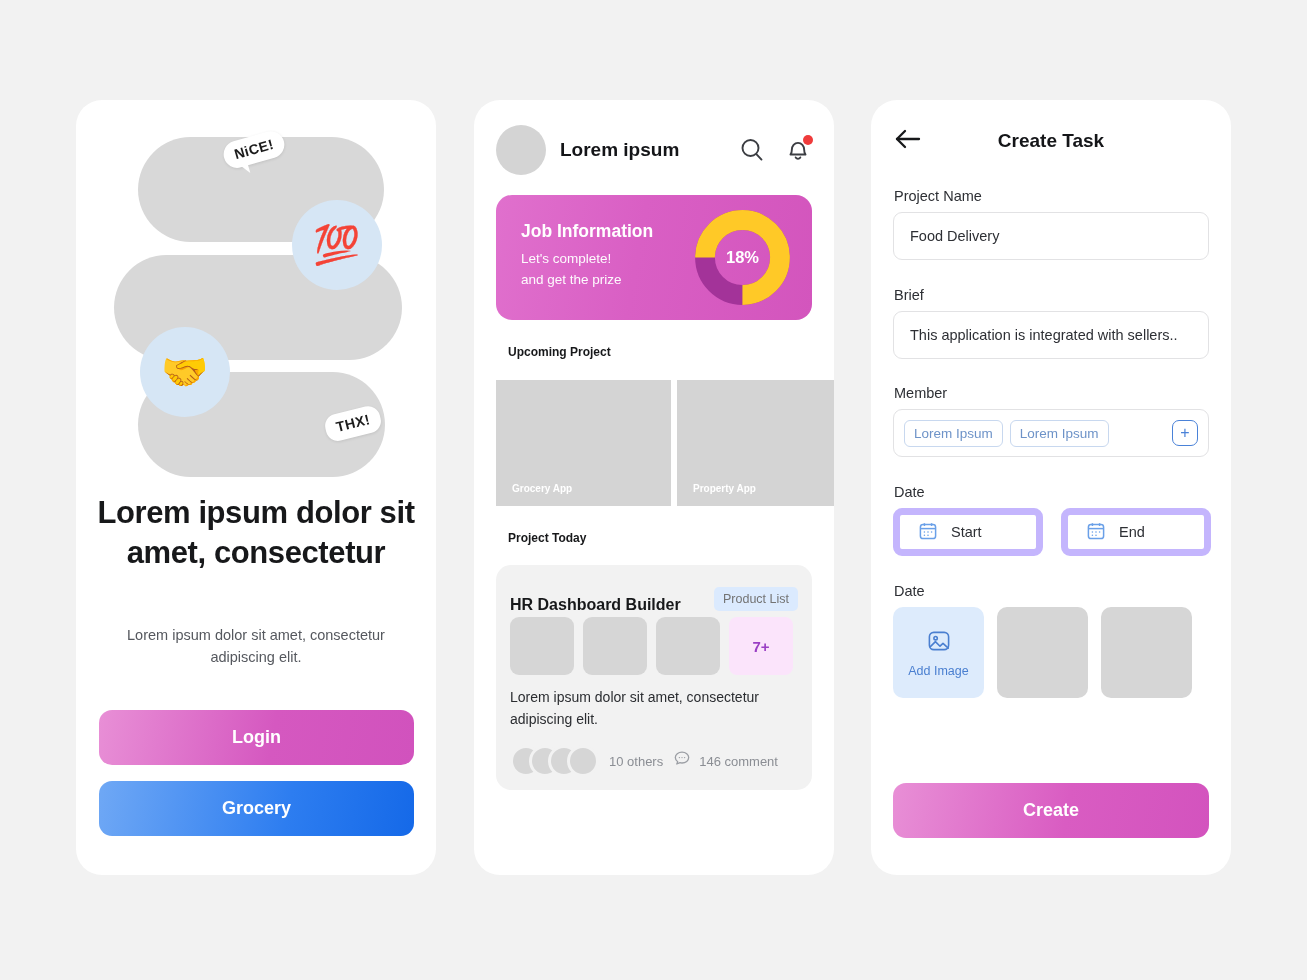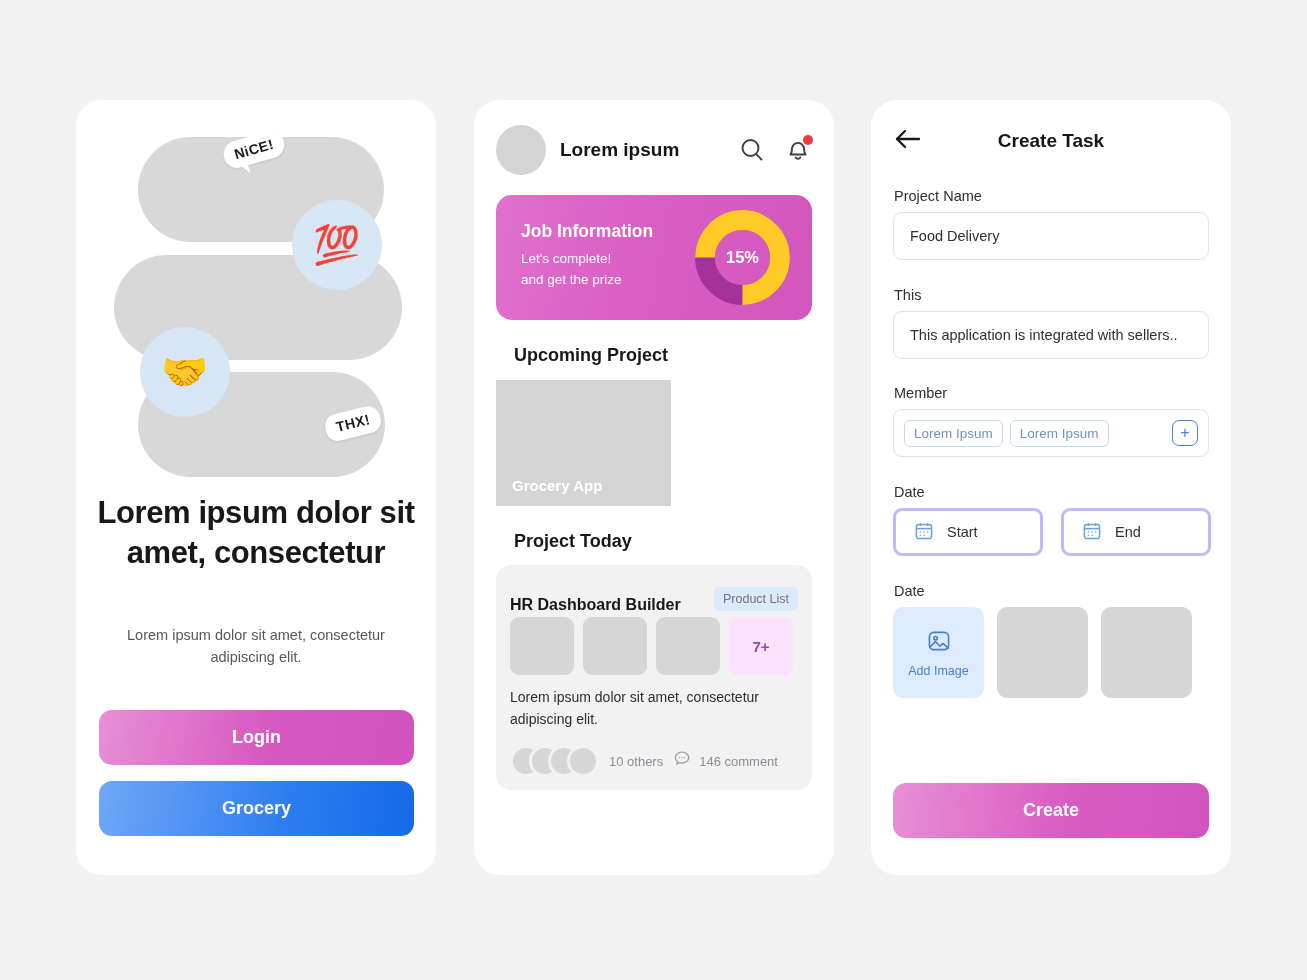--- a/index.html
+++ b/index.html
@@ -103,30 +103,30 @@
     color: #fff;
   }
   .job-title { position: absolute; left: 25px; top: 26px; font-size: 17.5px; font-weight: 700; }
   .job-sub   { position: absolute; left: 25px; top: 54px; font-size: 13.5px; line-height: 1.55; opacity: .97; }
   .donut { position: absolute; right: 20px; top: 13px; width: 99px; height: 99px; }
   .donut-label {
     position: absolute; inset: 0; display: flex; align-items: center; justify-content: center;
     font-size: 16.5px; font-weight: 700; color: #fff;
   }
 
-  .sec-title { position: absolute; left: 40px; font-size: 18px; font-weight: 700; color: #17181a; }
+  .sec-title { position: absolute; left: 34px; font-size: 12px; font-weight: 700; color: #17181a; }
   #upcoming-title { top: 245px; }
   #today-title    { top: 431px; }
 
   .thumbs { position: absolute; left: 22px; top: 280px; width: 338px; height: 126px; display: flex; gap: 6px; overflow: hidden; }
   .thumb {
     width: 175px; height: 126px; flex: 0 0 auto;
     background: #d4d4d4; position: relative;
   }
-  .thumb-label { position: absolute; left: 16px; bottom: 12px; color: #fff; font-size: 15px; font-weight: 600; }
+  .thumb-label { position: absolute; left: 16px; bottom: 12px; color: #fff; font-size: 10px; font-weight: 600; }
 
   .today-card {
     position: absolute; left: 22px; top: 465px; width: 316px; height: 225px;
     background: #f2f2f2; border-radius: 15px;
   }
   .today-top { position: absolute; left: 14px; right: 14px; top: 19px; display: flex; align-items: center; }
   .today-name { font-size: 16px; font-weight: 700; color: #17181a; margin-top: 12px; }
   .pill-badge {
     margin-left: auto; background: #dbeafe; color: #737373;
     font-size: 12.5px; padding: 5px 9px; border-radius: 5px;
@@ -173,21 +173,21 @@
     font-size: 13.5px; padding: 5px 9px; margin-right: 7px; background: #fff;
   }
   .plus-btn {
     margin-left: auto; width: 26px; height: 26px; border-radius: 7px;
     border: 1.5px solid #4a82d8; color: #4a82d8;
     display: flex; align-items: center; justify-content: center;
     font-size: 16px; line-height: 1; background: #fff;
   }
   .date-box {
     position: absolute; top: 408px; width: 150px; height: 48px;
-    border: 3px solid #c4b5fd; border-radius: 9px; background: #fff;
+    border: 7px solid #c4b5fd; border-radius: 9px; background: #fff;
     display: flex; align-items: center; padding-left: 18px; gap: 13px;
     font-size: 14.5px; color: #2d2f34;
   }
   #date-start { left: 22px; }
   #date-end   { left: 190px; }
 
   .img-row { position: absolute; left: 22px; top: 507px; display: flex; gap: 13px; }
   .img-add {
     width: 91px; height: 91px; border-radius: 10px; background: #ddebfc;
     display: flex; flex-direction: column; align-items: center; justify-content: center; gap: 7px;
@@ -259,29 +259,32 @@
       <div class="job-title">Job Information</div>
       <div class="job-sub">
         <div>Let's complete!</div>
         <div>and get the prize</div>
       </div>
       <div class="donut">
         <svg viewBox="0 0 42 42" width="99" height="99">
           <circle cx="21" cy="21" r="15.9" fill="none" stroke="#a33399" stroke-width="8.4"></circle>
           <circle cx="21" cy="21" r="15.9" fill="none" stroke="#ffc927" stroke-width="8.4" stroke-dasharray="74.9 24.9" stroke-dashoffset="25" transform="rotate(-90 21 21)"></circle>
         </svg>
-        <div class="donut-label">15%</div>
+        <div class="donut-label">18%</div>
       </div>
     </div>
 
     <div class="sec-title" id="upcoming-title">Upcoming Project</div>
 
     <div class="thumbs">
       <div class="thumb">
         <span class="thumb-label">Grocery App</span>
+      </div>
+      <div class="thumb">
+        <span class="thumb-label">Property App</span>
       </div>
     </div>
 
     <div class="sec-title" id="today-title">Project Today</div>
 
     <div class="today-card">
       <div class="today-top">
         <span class="today-name">HR Dashboard Builder</span>
         <span class="pill-badge">Product List</span>
       </div>
@@ -321,21 +324,21 @@
           <line x1="26" y1="11" x2="4" y2="11"></line>
             <polyline points="12,3 4,11 12,19"></polyline>
         </svg>
       </span>
       <div class="ct-title">Create Task</div>
     </div>
 
     <div class="field-label" id="f-project-label">Project Name</div>
     <div class="field-box" id="f-project-input">Food Delivery</div>
 
-    <div class="field-label" id="f-brief-label">This</div>
+    <div class="field-label" id="f-brief-label">Brief</div>
     <div class="field-box" id="f-brief-input">This application is integrated with sellers..</div>
 
     <div class="field-label" id="f-member-label">Member</div>
     <div class="field-box" id="f-member-box">
       <span class="chip">Lorem Ipsum</span>
       <span class="chip">Lorem Ipsum</span>
       <span class="plus-btn">+</span>
     </div>
 
     <div class="field-label" id="f-date-label">Date</div>

